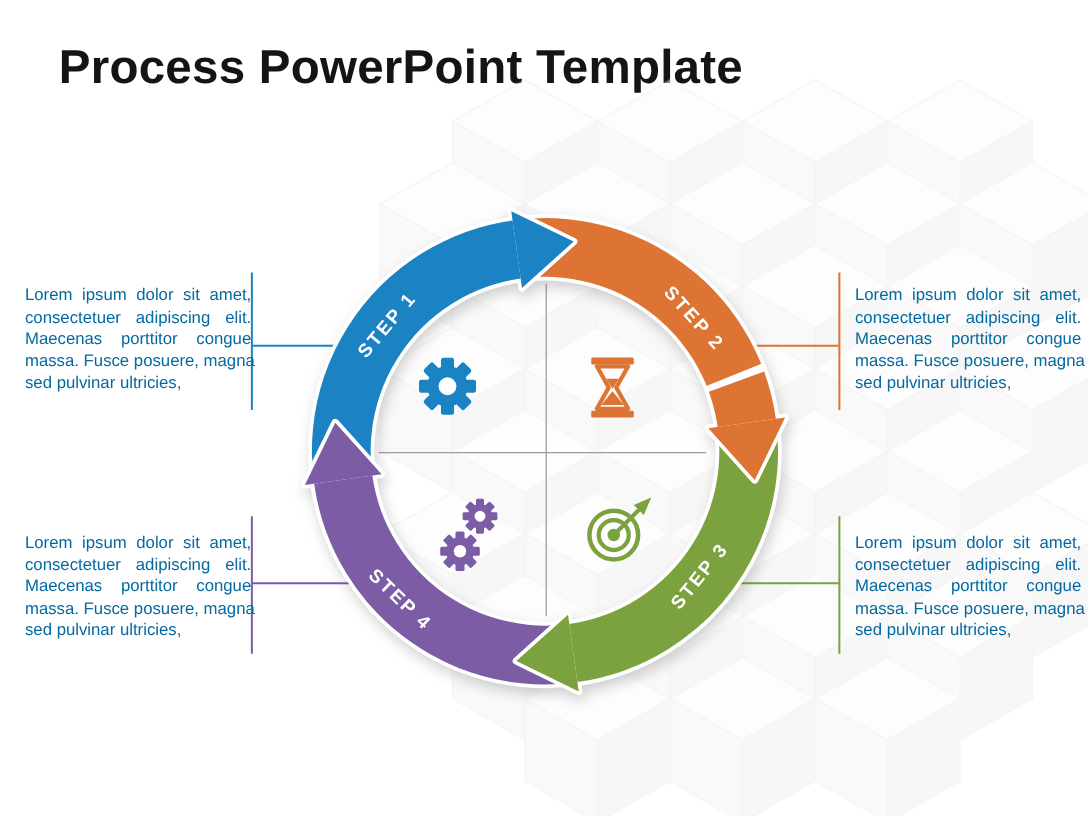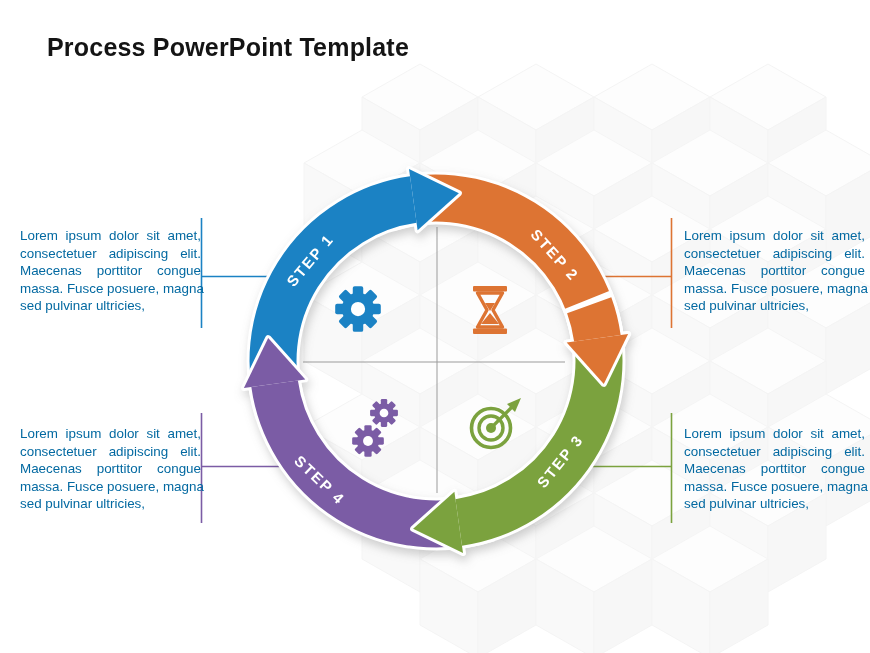--- a/index.html
+++ b/index.html
@@ -2,21 +2,21 @@
 <html><head>
 <meta charset="utf-8">
 <style>
   html,body { margin:0; padding:0; background:#ffffff; }
   .slide {
     position:relative; width:870px; height:653px; background:#ffffff;
     overflow:hidden; font-family:"Liberation Sans", sans-serif;
   }
   .slide-title {
     position:absolute; left:47px; top:33px;
-    font-size:25px; font-weight:600; color:#141414; letter-spacing:0.2px;
+    font-size:38px; font-weight:600; color:#141414; letter-spacing:0.2px;
   }
   .diagram-svg { position:absolute; left:0; top:0; }
   .tblock { position:absolute; width:181px; color:#0369a1; font-size:13.4px; line-height:17.6px; }
   .tb-tl { left:20px;  top:227px; }
   .tb-tr { left:684px; top:227px; }
   .tb-bl { left:20px;  top:425px; }
   .tb-br { left:684px; top:425px; }
   .tblock .ln { text-align:justify; text-align-last:justify; white-space:nowrap; }
   .tblock .ln.last { text-align-last:left; }
   .arrows { filter: drop-shadow(2px 5px 5px rgba(70,70,70,0.25)); }

